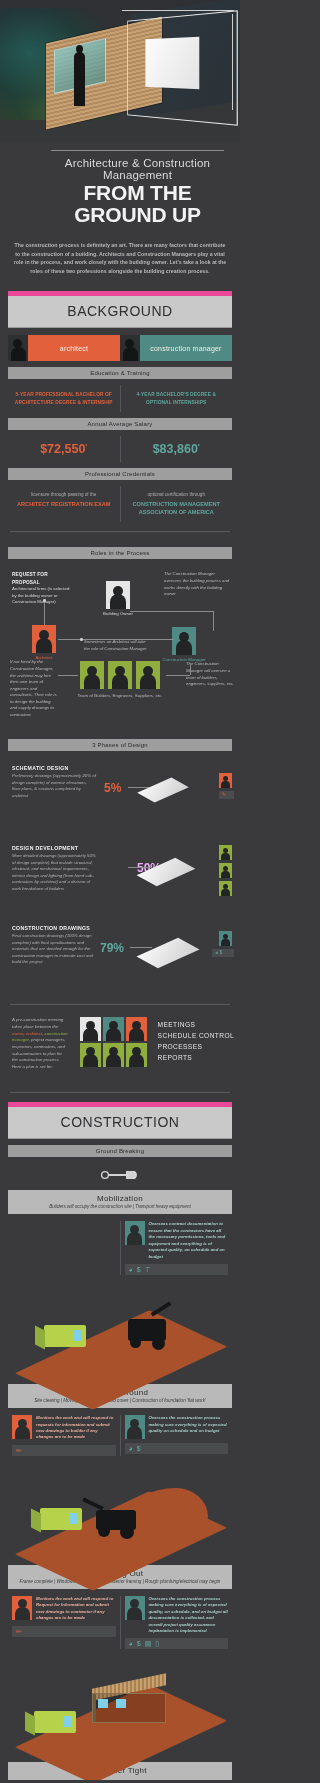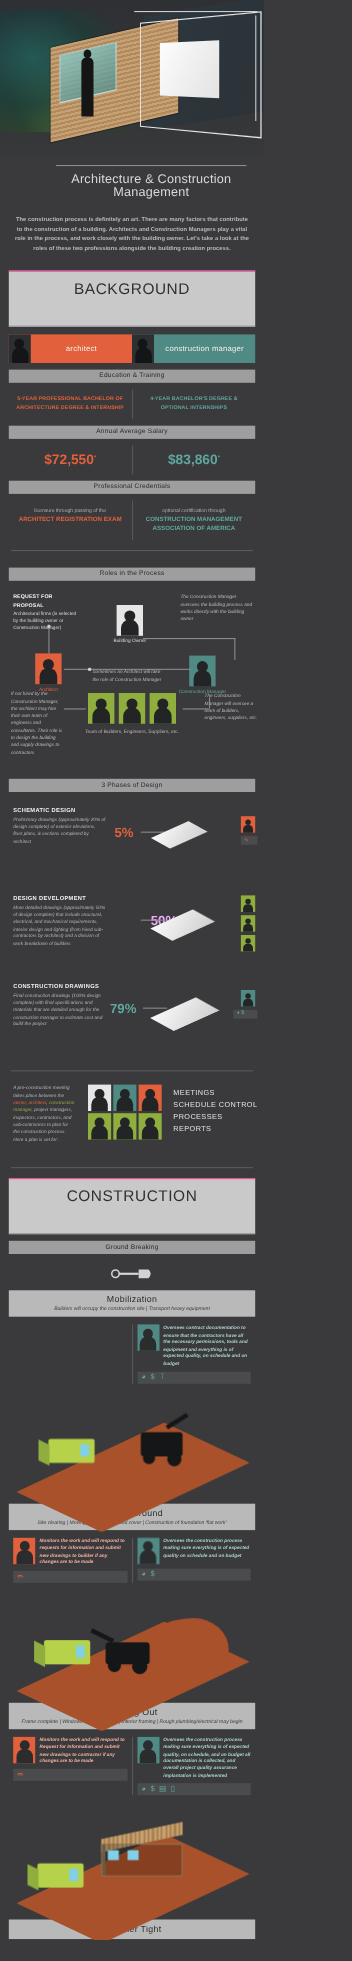--- a/index.html
+++ b/index.html
@@ -80,22 +80,22 @@
     color:#f2f2f2; line-height:1.05; margin-top:1px;
   }
   .intro {
     font-size: 5.2px; line-height: 1.65; color:#b9b9b9; font-weight:700;
     padding: 6px 12px 8px; text-align:center; letter-spacing:.05px;
   }
 
   
   .banner {
     margin: 0 8px; background:#c9c9c9; color:#2f3032;
-    text-align:center; padding:7px 0 26px; font-size:14px; letter-spacing:.5px;
-    border-top:1px solid #ec4899; border-bottom:1px solid #9c9c9c;
+    text-align:center; padding:7px 0 8px; font-size:14px; letter-spacing:.5px;
+    border-top:5px solid #ec4899; border-bottom:1px solid #9c9c9c;
   }
   .subbanner {
     margin: 6px 8px; background:#9e9e9e; color:#2a2b2d;
     text-align:center; padding:3px 0; font-size:6px; letter-spacing:.2px;
   }
   .stagebar {
     margin: 7px 8px 0; background:#b9b9b9; color:#2b2c2e; text-align:center;
     padding:4px 2px 5px;
   }
   .stagebar .t { font-size:8px; letter-spacing:.3px; }
@@ -249,20 +249,21 @@
       <div class="hero-wire"></div>
       <div class="hero-wire-in"></div>
       <div class="hero-dim" style="left:122px;top:10px;width:112px;height:1px;"></div>
       <div class="hero-dim" style="left:232px;top:14px;width:1px;height:96px;"></div>
     </div>
   </div>
 
   <div class="title-wrap">
     <div class="title-rule"></div>
     <div class="kicker">Architecture &amp; Construction Management</div>
+    <div class="headline">FROM THE GROUND UP</div>
   </div>
   <div class="intro">The construction process is definitely an art. There are many factors that contribute to the construction of a building. Architects and Construction Managers play a vital role in the process, and work closely with the building owner. Let's take a look at the roles of these two professions alongside the building creation process.</div>
 
   <div class="bg-sec">
     <div class="banner">BACKGROUND</div>
 
     <div class="role-row">
       <div class="role arch">
         <div class="av"></div>
         <div class="lbl">architect</div>

